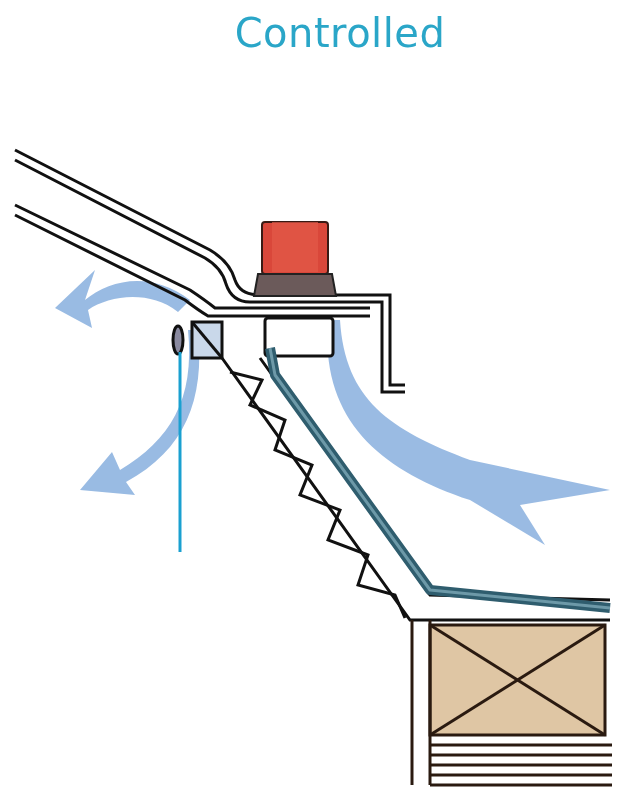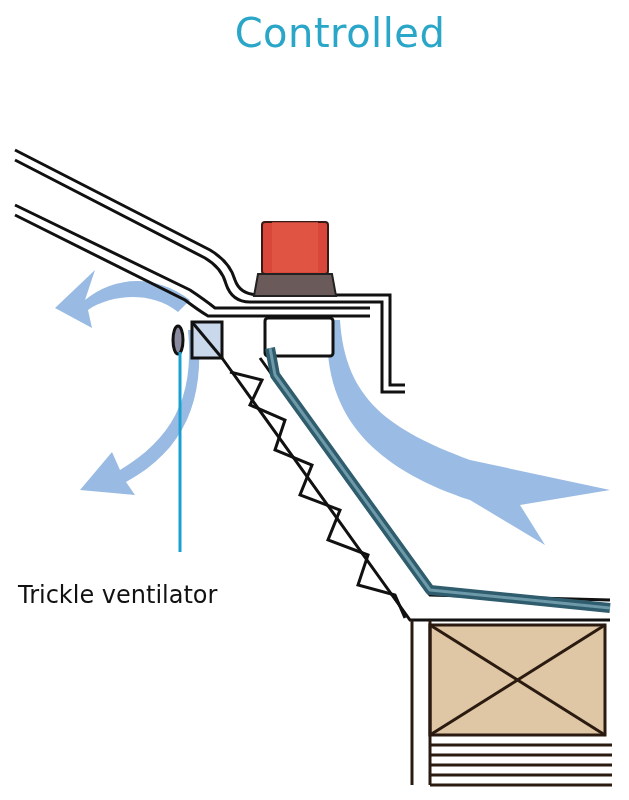--- a/index.html
+++ b/index.html
@@ -67,14 +67,13 @@
     <line x1="430" y1="755" x2="612" y2="755"></line>
     <line x1="430" y1="765" x2="612" y2="765"></line>
     <line x1="430" y1="775" x2="612" y2="775"></line>
     <line x1="430" y1="785" x2="612" y2="785"></line>
     <line x1="412" y1="620" x2="412" y2="785"></line>
     <line x1="430" y1="620" x2="430" y2="785"></line>
   </g>
 </svg>
 
 <div class="caption">
-  <div>Trickle ventilator</div>
 </div>
 
 </body></html>

